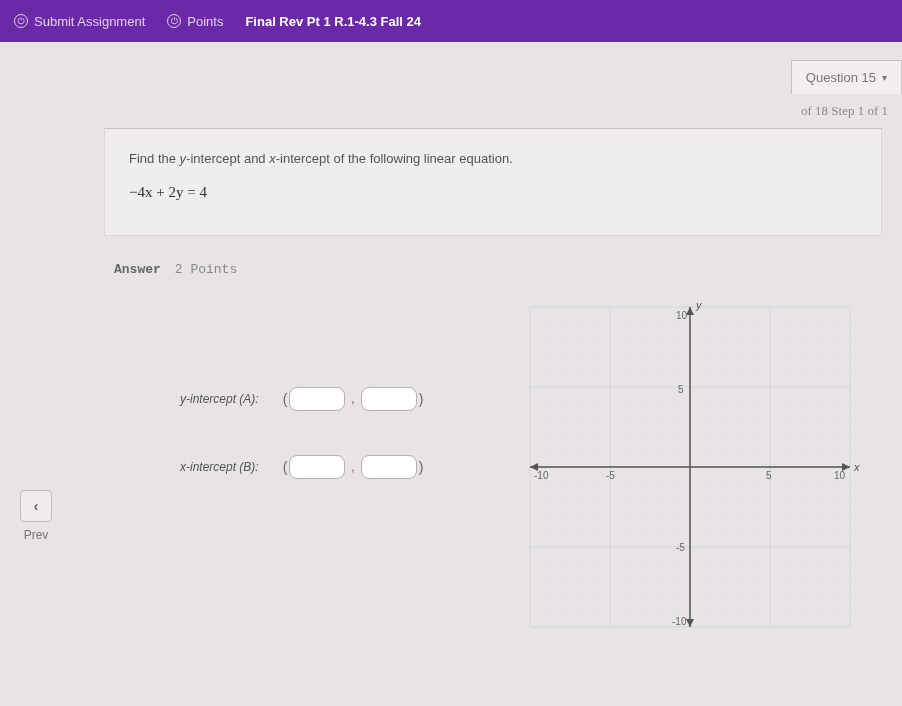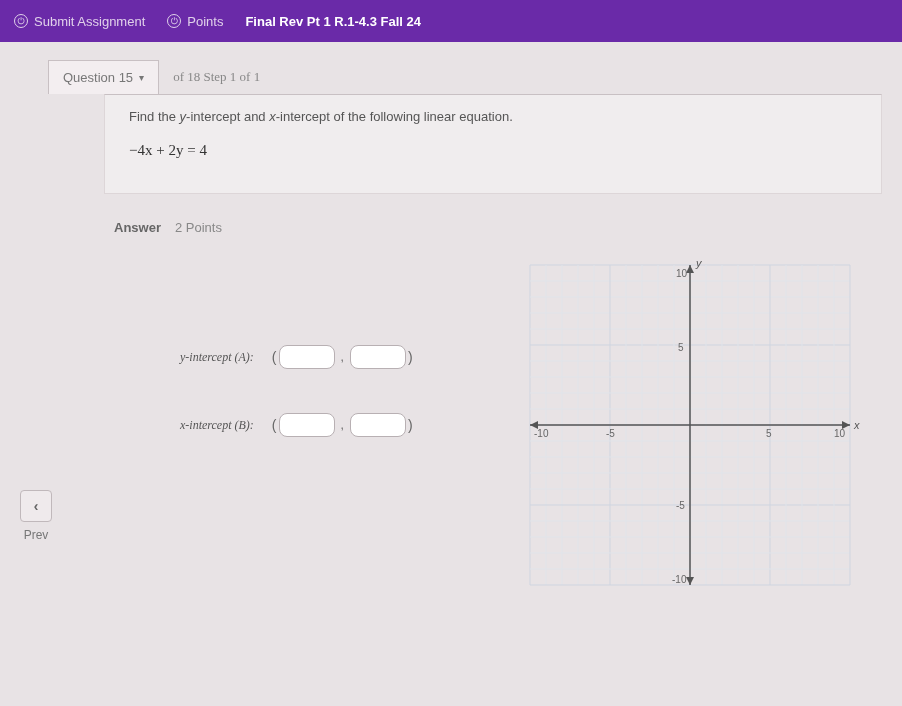--- a/index.html
+++ b/index.html
@@ -2,36 +2,36 @@
 <html><head>
 <meta charset="utf-8">
 <style>
 * { box-sizing: border-box; margin: 0; padding: 0; }
 body { font-family: Arial, sans-serif; background: #e8e3e5; width: 902px; height: 706px; overflow: hidden; position: relative; }
 .topbar { background: #6a2aa8; height: 42px; display: flex; align-items: center; padding: 0 14px; color: #e0d0ea; font-size: 13px; }
 .topbar-item { display: flex; align-items: center; margin-right: 22px; cursor: pointer; }
 .topbar-icon { width: 14px; height: 14px; border: 1.5px solid #e0d0ea; border-radius: 50%; display: inline-flex; align-items: center; justify-content: center; margin-right: 6px; font-size: 9px; }
 .topbar-title { font-weight: bold; color: #fff; }
 .content-wrap { padding: 0 0 0 0; }
-.tabs-row { display: flex; align-items: center; margin: 18px 0 0 48px; }
+.tabs-row { display: flex; align-items: flex-end; margin: 18px 0 0 78px; flex-direction: column; }
 .tab-active { background: #f3eef0; border: 1px solid #c8c0c3; border-bottom: none; padding: 9px 14px; font-size: 13px; color: #777; display: flex; align-items: center; }
 .tab-caret { margin-left: 6px; font-size: 10px; }
 .tab-text { padding: 9px 14px; font-size: 13px; color: #888; font-family: Liberation Serif, serif; }
-.question-box { margin: 0 20px 0 104px; background: #f0edee; border: 1px solid #ddd6d8; border-top: 1px solid #c8c0c3; padding: 14px 24px 34px 24px; }
+.question-box { margin: 0 20px 0 104px; background: #f0edee; border: 1px solid #ddd6d8; border-top: 1px solid #c8c0c3; padding: 22px 24px 34px 24px; }
 .q-prompt { font-size: 13px; color: #555; margin-bottom: 18px; }
 .q-italic { font-style: italic; }
 .equation { text-align: left; font-size: 15px; color: #333; font-family: 'Times New Roman', serif; }
-.answer-row { margin: 26px 0 0 104px; padding: 0 24px 0 10px; display: flex; align-items: center; }
+.answer-row { margin: 26px 0 0 104px; padding: 0 24px 0 10px; display: flex; align-items: center; font-family: Liberation Mono, monospace; }
 .answer-label { font-weight: bold; font-size: 13px; color: #666; margin-right: 14px; }
 .answer-pts { font-size: 13px; color: #888; }
 .instruction { margin: 30px 0 0 114px; font-size: 13px; color: #555; padding-right: 30px; }
 .main-area { display: flex; margin-top: 10px; }
 .inputs-col { flex: 0 0 520px; padding: 100px 0 0 180px; }
 .input-row { display: flex; align-items: center; margin-bottom: 44px; font-size: 12px; color: #555; }
-.input-label { font-style: italic; margin-right: 16px; font-family: Liberation Serif, serif; }
+.input-label { font-style: italic; margin-right: 22px; }
 .paren { font-size: 14px; color: #666; margin: 0 2px; }
 .coord-input { width: 56px; height: 24px; border: 1px solid #b8b0b3; border-radius: 8px; background: #fff; text-align: center; font-size: 12px; }
 .comma { margin: 0 6px; color: #666; }
 .graph-col { flex: 1; position: relative; padding: 10px 0 0 0; }
 .graph-svg { display: block; }
 .prev-nav { position: absolute; left: 20px; top: 490px; text-align: center; font-size: 12px; color: #777; }
 .prev-btn { width: 32px; height: 32px; border: 1px solid #c0b8bb; border-radius: 4px; background: #efeaec; display: flex; align-items: center; justify-content: center; cursor: pointer; margin-bottom: 6px; font-size: 14px; color: #666; font-weight: bold; }
 </style>
 </head>
 <body>

